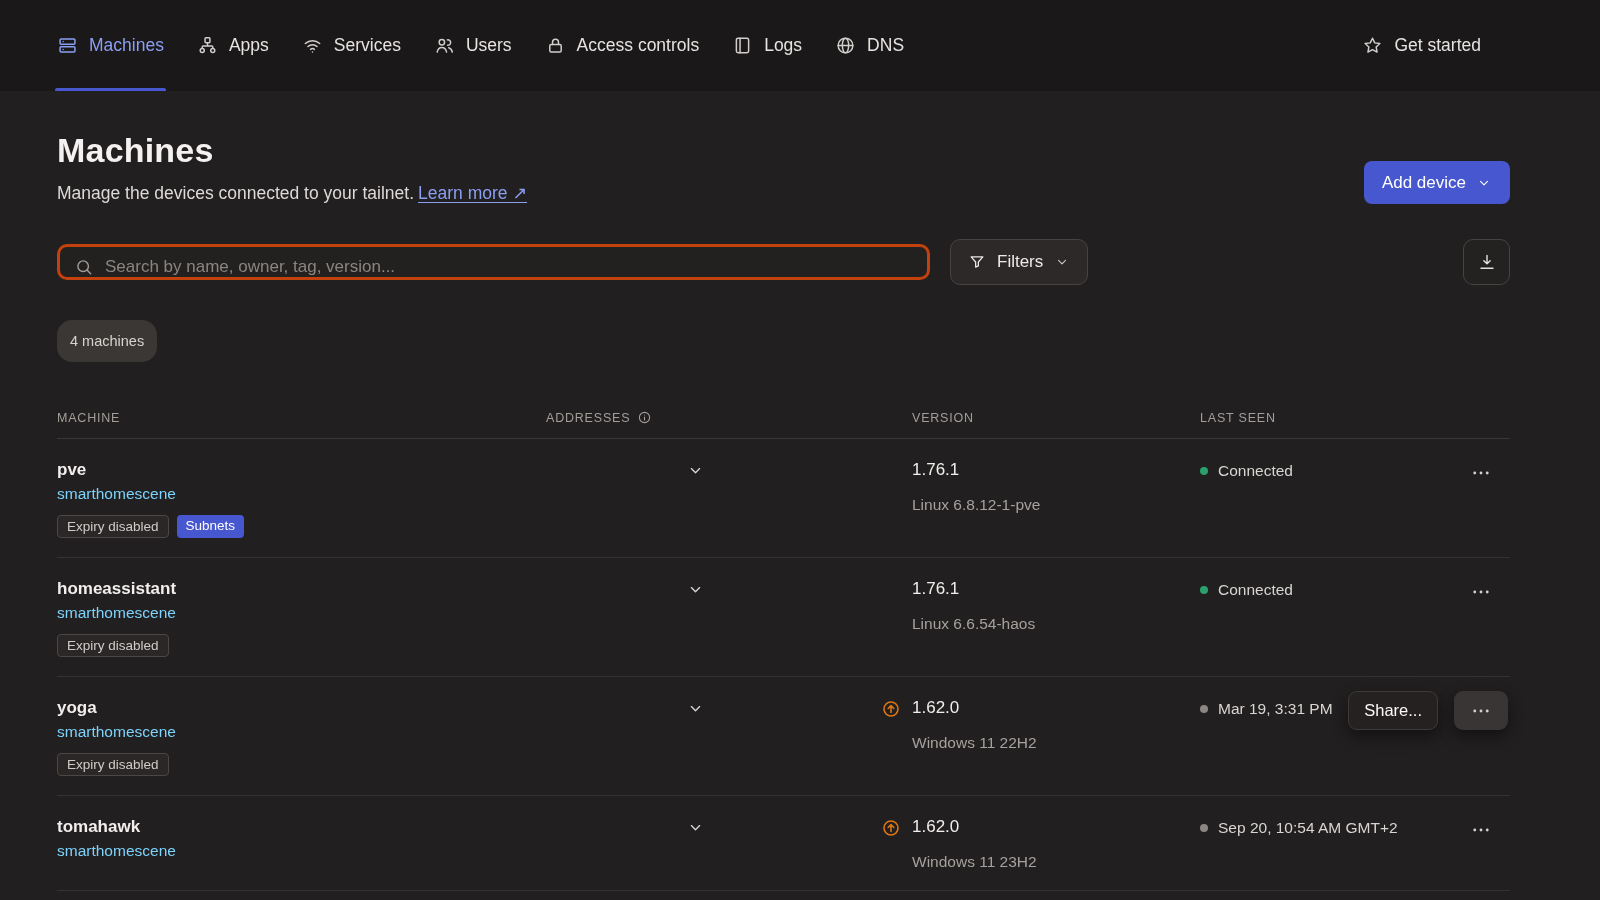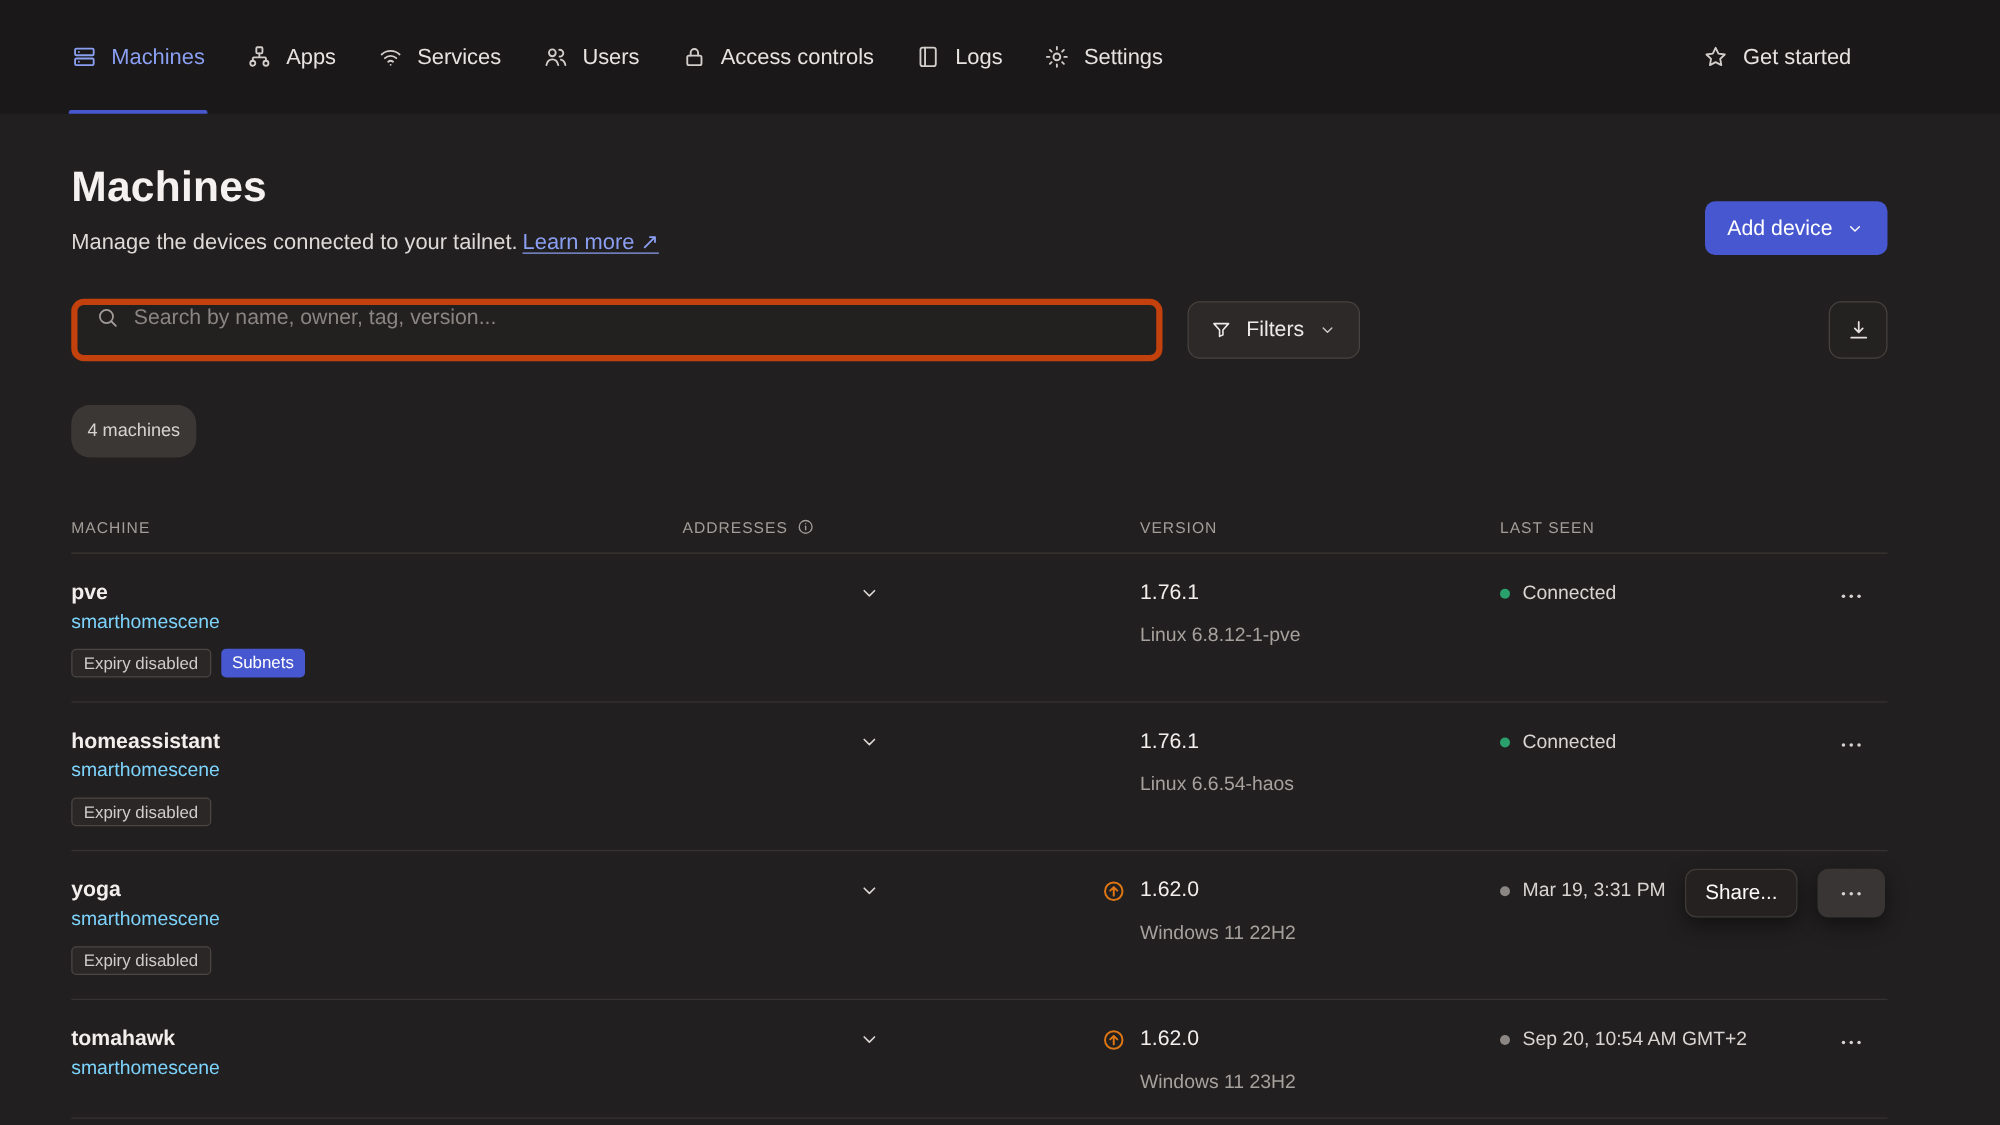--- a/index.html
+++ b/index.html
@@ -26,21 +26,21 @@
   .main{padding:0 90px 0 57px}
   .page-head{display:flex;justify-content:space-between;align-items:flex-end;margin-top:40px}
   .page-title{font-size:34px;font-weight:700;letter-spacing:.2px;color:#f4f1f0}
   .page-sub{margin-top:13px;font-size:17.5px;color:#dedad8}
   .learn-link{color:var(--link-blue,#8b9ff2);text-decoration:underline;text-underline-offset:3px;cursor:pointer;margin-left:4px}
   .add-device{display:flex;align-items:center;gap:10px;background:var(--accent-blue,#4757cf);color:#fff;border:none;height:43px;padding:0 18px;border-radius:8px;font-size:17px;font-family:inherit;cursor:pointer}
   .add-device .chev{width:16px;height:16px}
 
   
   .toolbar{display:flex;align-items:center;margin-top:35px}
-  .searchbox{width:873px;height:50px;border:5px solid #c2410c;border-radius:10px;display:flex;align-items:flex-start;gap:11px;padding:0 14px;background:#232020}
+  .searchbox{width:873px;height:36px;border:3px solid #c2410c;border-radius:10px;display:flex;align-items:flex-end;gap:11px;padding:0 14px;background:#232020}
   .searchbox .icon{width:20px;height:20px;color:#a29d99}
   .searchbox input{flex:1;background:transparent;border:none;outline:none;color:#eceae8;font-size:17px;font-family:inherit}
   .searchbox input::placeholder{color:#8a8580}
   .filters-btn{margin-left:20px;height:46px;display:flex;align-items:center;gap:11px;padding:0 17px;background:#2c2928;border:1px solid #474340;border-radius:10px;color:#eceae8;font-size:17px;font-family:inherit;cursor:pointer}
   .filters-btn .icon{width:18px;height:18px}
   .filters-btn .chev{width:16px;height:16px;color:#cbc7c4}
   .download-btn{margin-left:auto;width:47px;height:46px;display:flex;align-items:center;justify-content:center;background:#242121;border:1px solid #474340;border-radius:10px;color:#e2dfdc;cursor:pointer}
   .download-btn .icon{width:20px;height:20px}
 
   
@@ -141,25 +141,26 @@
           <svg viewBox="0 0 24 24">
             <rect x="5" y="3.6" width="14" height="16.8" rx="2"></rect>
             <path d="M9.2 3.6v16.8"></path>
           </svg>
         </span>
     <span class="nav-label">Logs</span>
   </a>
       <a class="nav-item">
     <span class="icon nav-ic">
           <svg viewBox="0 0 24 24">
-            <circle cx="12" cy="12" r="3.1"></circle>
-            <path d="M12 2.9v2.3M12 18.8v2.3M21.1 12h-2.3M5.2 12H2.9M18.4 5.6l-1.6 1.6M7.2 16.8l-1.6 1.6M18.4 18.4l-1.6-1.6M7.2 7.2L5.6 5.6"></path>
-          </svg>
-        </span>
-    <span class="nav-label">Settings</span>
+            <circle cx="12" cy="12" r="8.4"></circle>
+            <ellipse cx="12" cy="12" rx="3.6" ry="8.4"></ellipse>
+            <path d="M3.6 12h16.8"></path>
+          </svg>
+        </span>
+    <span class="nav-label">DNS</span>
   </a>
     </div>
   <div class="nav-right">
     <a class="nav-item">
       <span class="icon nav-ic">
           <svg viewBox="0 0 24 24">
             <path d="M12 3.7l2.6 5.3 5.8.8-4.2 4 1 5.7-5.2-2.7-5.2 2.7 1-5.7-4.2-4 5.8-.8z"></path>
           </svg>
         </span>
       <span class="nav-label">Get started</span>

